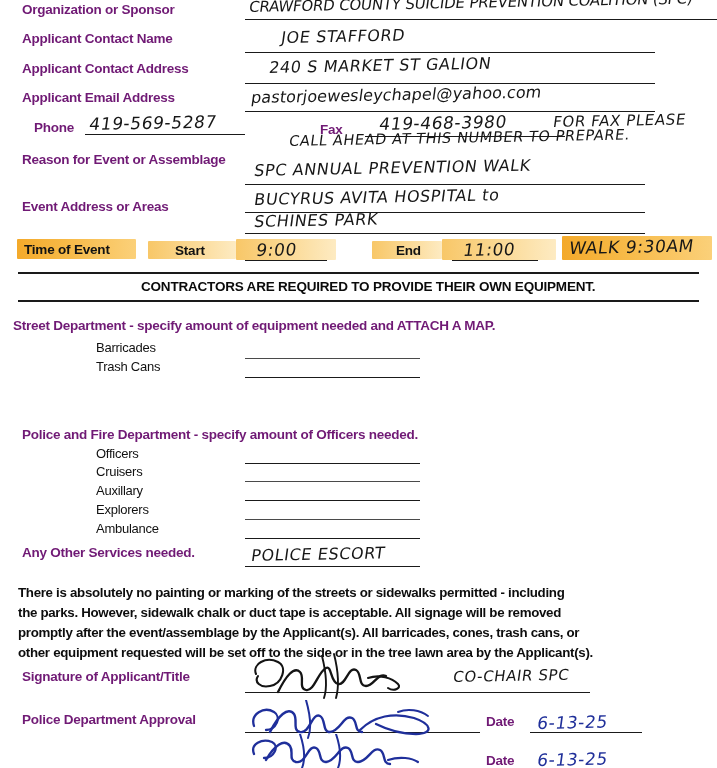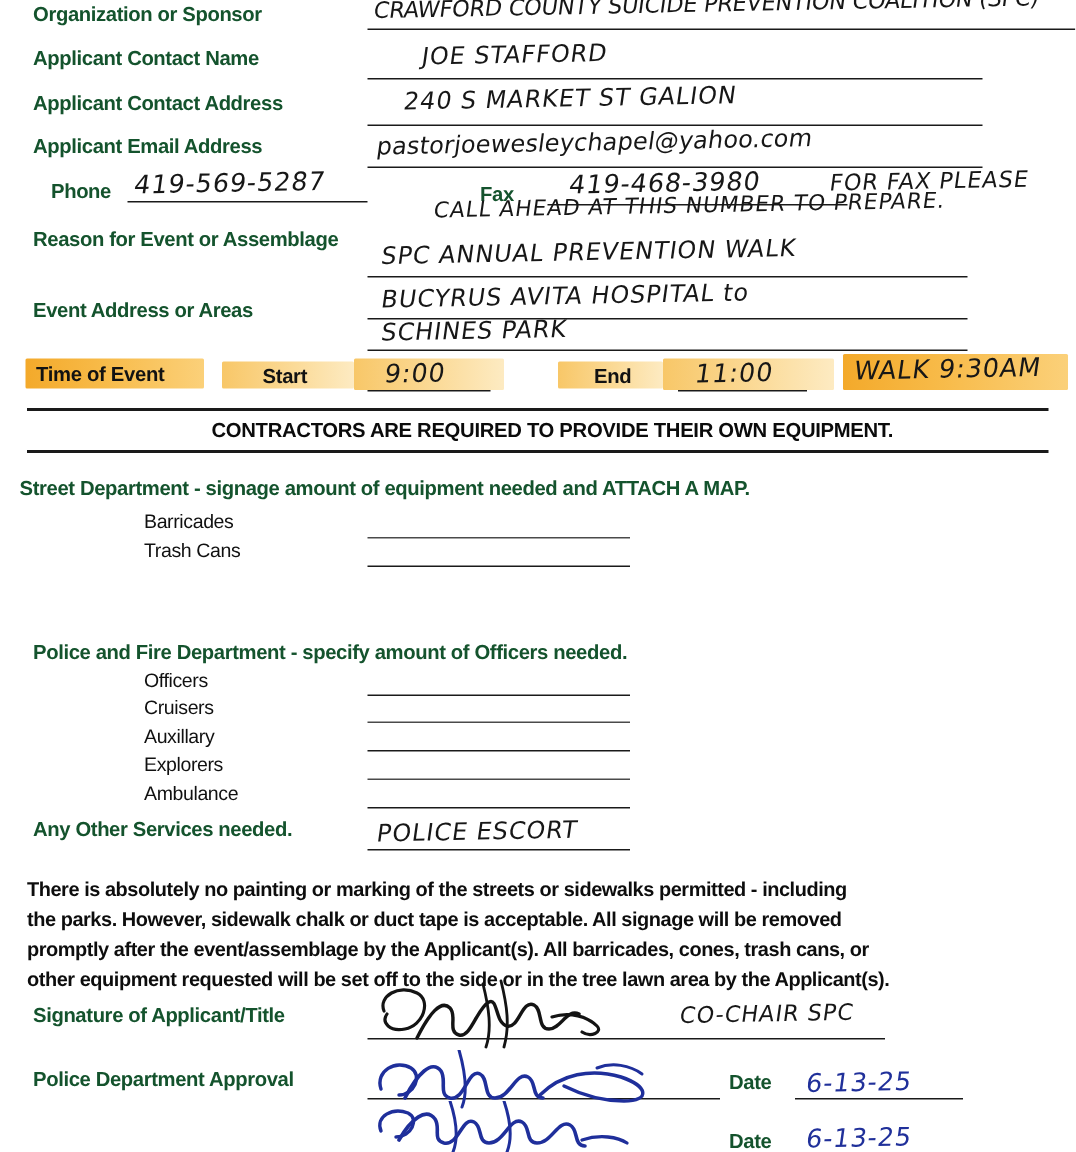--- a/index.html
+++ b/index.html
@@ -16,21 +16,21 @@
     font-family: "Liberation Sans", sans-serif;
     -webkit-font-smoothing: antialiased;
   }
 
   
   .lbl {
     position: absolute;
     font-family: "Liberation Sans", sans-serif;
     font-weight: bold;
     font-size: 13.5px;
-    color: #14532d;
+    color: #701a75;
     letter-spacing: -0.25px;
     white-space: nowrap;
   }
   .lbl.sub {
     font-weight: normal;
     font-size: 13px;
     color: #111;
   }
   .para {
     position: absolute;
@@ -177,21 +177,21 @@
   <div class="rule" style="left:452px; top:260px; width:86px;"></div>
   <div class="hw" style="left:462px; top:240px;">11:00</div>
 
   <div class="hl" style="left:562px; top:236px; width:150px; height:24px;"></div>
   <div class="hw" style="left:568px; top:238px; font-size:17px;">WALK 9:30AM</div>
 
   <div class="hr-heavy" style="left:18px; top:272px; width:681px;"></div>
   <div class="banner" style="left:141px; top:279px;">CONTRACTORS ARE REQUIRED TO PROVIDE THEIR OWN EQUIPMENT.</div>
   <div class="hr-heavy" style="left:18px; top:300px; width:681px;"></div>
 
-  <div class="lbl" style="left:13px; top:318px;">Street Department - signage amount of equipment needed and ATTACH A MAP.</div>
+  <div class="lbl" style="left:13px; top:318px;">Street Department - specify amount of equipment needed and ATTACH A MAP.</div>
 
   <div class="lbl sub" style="left:96px; top:340px;">Barricades</div>
   <div class="rule light" style="left:245px; top:358px; width:175px;"></div>
 
   <div class="lbl sub" style="left:96px; top:359px;">Trash Cans</div>
   <div class="rule" style="left:245px; top:377px; width:175px;"></div>
 
   <div class="lbl" style="left:22px; top:427px;text-align:center;">Police and Fire Department - specify amount of Officers needed.</div>
 
   <div class="lbl sub" style="left:96px; top:446px;">Officers</div>

